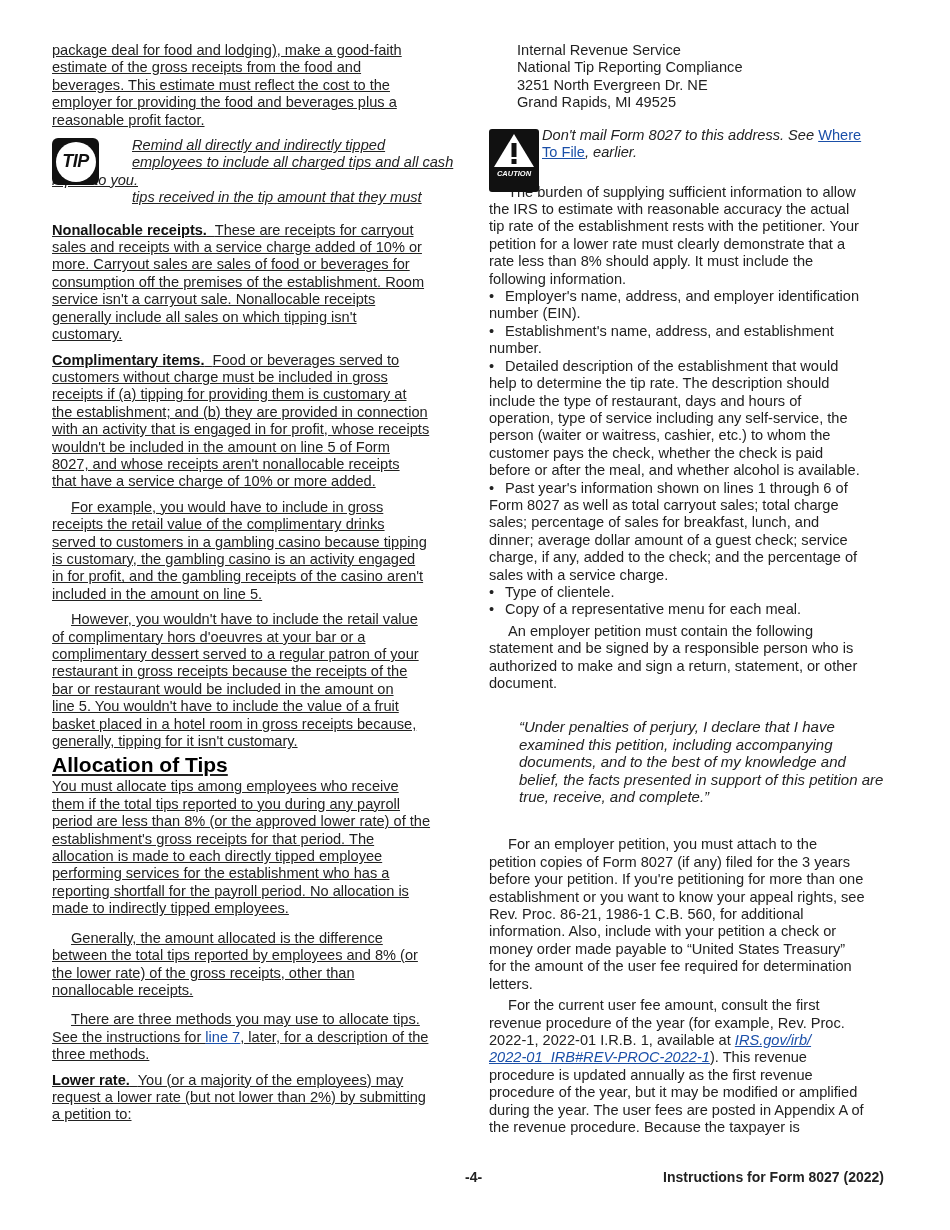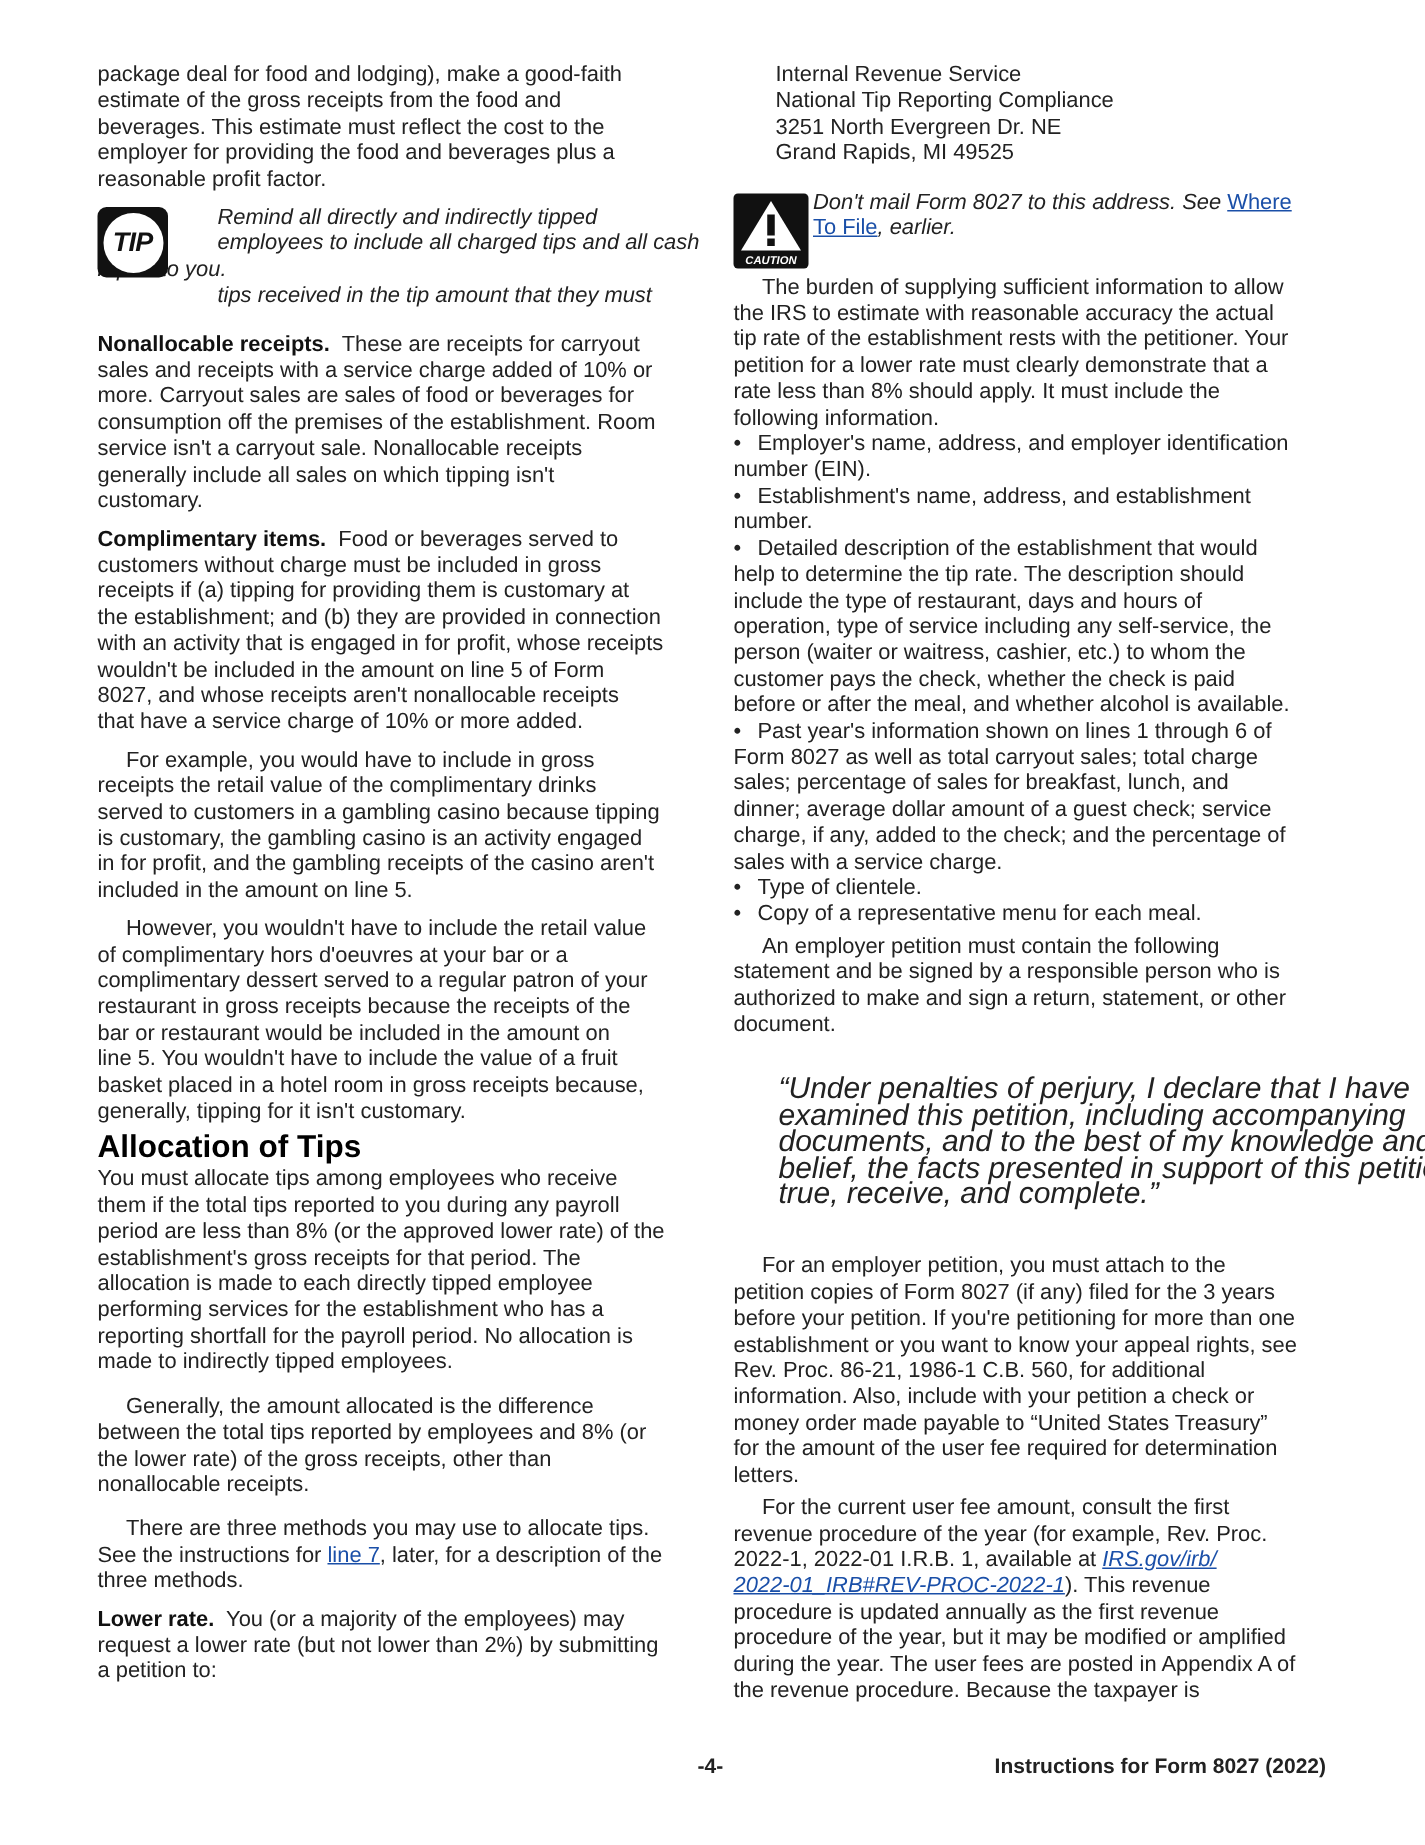--- a/index.html
+++ b/index.html
@@ -2,21 +2,21 @@
 <html><head>
 <meta charset="utf-8">
 <style>
   html, body { margin: 0; padding: 0; background: #ffffff; }
   body {
     width: 950px; height: 1230px; position: relative; overflow: hidden;
     font-family: "Liberation Sans", sans-serif; color: #222222;
     font-size: 14.6px; line-height: 17.4px;
   }
   .col { position: absolute; top: 42px; }
-  .col-left { left: 65px; width: 400px; }
+  .col-left { left: 52px; width: 400px; text-decoration: underline; }
   .col-right { left: 489px; width: 400px; }
   .ln { display: block; white-space: nowrap; }
   .p { margin: 0; }
   .gap { height: 8px; }
   .indent { padding-left: 19px; }
   .b { font-weight: bold; color: #111; }
   .i { font-style: italic; }
   a.link { color: #1a4fa8; text-decoration: underline; }
   .h2 { font-size: 21px; font-weight: bold; line-height: 26px; color: #000000; margin: 2px 0 0 0; }
 
@@ -24,21 +24,21 @@
   .tip-icon {
     position: absolute; left: 0; top: 1px; width: 47px; height: 47px;
     background: #111; border-radius: 6px; display: flex; align-items: center; justify-content: center;
   }
   .tip-icon .circle {
     width: 40px; height: 40px; border-radius: 50%; background: #fff;
     display: flex; align-items: center; justify-content: center;
     font-weight: bold; font-size: 18px; color: #111; letter-spacing: -0.5px;
   }
   .caution-icon {
-    position: absolute; left: 0; top: 2px; width: 50px; height: 50px;
+    position: absolute; left: 0; top: 2px; width: 50px; height: 63px;
     background: #111; border-radius: 3px;
   }
   .caution-icon svg { display: block; }
   .note-text-tip .ln.in { padding-left: 80px; }
   .note-text-caution .ln.in { padding-left: 53px; }
   .bullet { display: inline-block; width: 16px; }
   .quote { padding-left: 30px; font-style: italic; }
 
   .footer { position: absolute; top: 1169px; left: 0; width: 950px; font-weight: bold; font-size: 14px; color: #222; }
   .footer .page-num { position: absolute; left: 465px; }
@@ -214,21 +214,21 @@
   <div class="gap" style="height:4px"></div>
 
   <div class="p">
     <span class="ln indent">An employer petition must contain the following</span>
     <span class="ln">statement and be signed by a responsible person who is</span>
     <span class="ln">authorized to make and sign a return, statement, or other</span>
     <span class="ln">document.</span>
   </div>
   <div class="gap" style="height:26px"></div>
 
-  <div class="p quote" style="font-size:20px">
+  <div class="p quote" style="font-size:15px">
     <span class="ln">“Under penalties of perjury, I declare that I have</span>
     <span class="ln">examined this petition, including accompanying</span>
     <span class="ln">documents, and to the best of my knowledge and</span>
     <span class="ln">belief, the facts presented in support of this petition are</span>
     <span class="ln">true, receive, and complete.”</span>
   </div>
   <div class="gap" style="height:31px"></div>
 
   <div class="p">
     <span class="ln indent">For an employer petition, you must attach to the</span>

